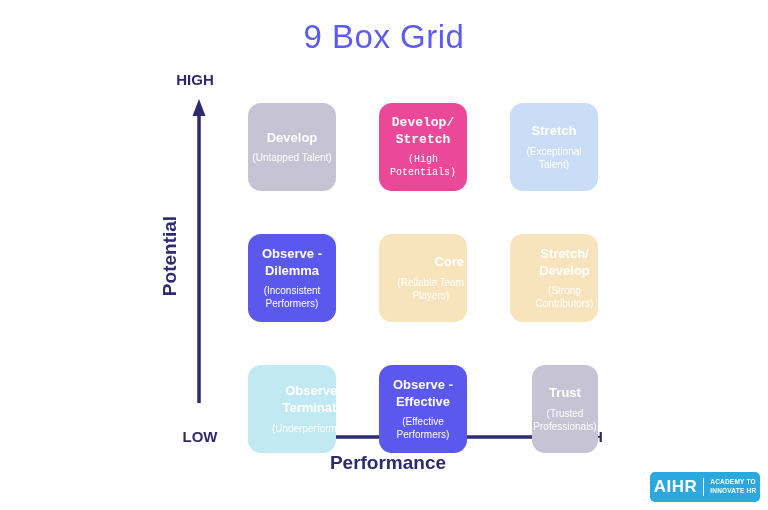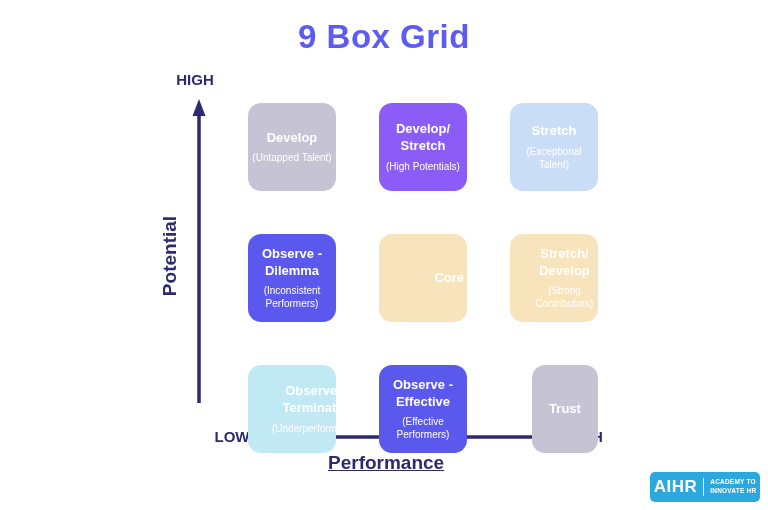--- a/index.html
+++ b/index.html
@@ -6,38 +6,38 @@
     --title-color:#5C5CF2;
     --axis-color:#2D2A70;
     --logo-bg:#2BA9DE;
   }
   *{margin:0;padding:0;box-sizing:border-box;}
   html,body{width:768px;height:510px;background:#ffffff;overflow:hidden;}
   body{font-family:"Liberation Sans", sans-serif;position:relative;}
 
   .page-title{
     position:absolute;top:18px;left:0;width:768px;
-    text-align:center;font-size:33px;font-weight:700;
+    text-align:center;font-size:33px;font-weight:400;
     color:var(--title-color);letter-spacing:0.5px;
   }
 
   
   .axes-svg{position:absolute;left:0;top:0;width:768px;height:510px;pointer-events:none;}
   .axis-line{stroke:var(--axis-color);stroke-width:3.5;fill:none;}
   .axis-head{fill:var(--axis-color);}
 
   .axis-text{position:absolute;color:var(--axis-color);font-weight:800;}
   .y-high{left:169px;top:71px;width:52px;text-align:center;font-size:15px;}
-  .x-low{left:178px;top:428px;width:44px;text-align:center;font-size:15px;margin-left:32px;}
+  .x-low{left:178px;top:428px;width:44px;text-align:center;font-size:15px;}
   .x-high{left:560px;top:428px;width:48px;text-align:center;font-size:15px;}
   .y-axis-title{
     left:110px;top:245px;width:120px;text-align:center;font-size:19px;
     transform:rotate(-90deg);transform-origin:center center;
   }
-  .x-axis-title{left:328px;top:452px;width:120px;text-align:left;font-size:19px;text-decoration:underline;}
+  .x-axis-title{left:328px;top:452px;width:120px;text-align:center;font-size:19px;}
 
   
   .grid{
     position:absolute;left:248px;top:103px;
     display:grid;
     grid-template-columns:repeat(3,88px);
     grid-template-rows:repeat(3,88px);
     column-gap:19px;row-gap:15px;gap:43px;
   }
   .cell{
@@ -80,58 +80,62 @@
 <div class="axis-text y-axis-title">Potential</div>
 <div class="axis-text x-low">LOW</div>
 <div class="axis-text x-high">HIGH</div>
 <div class="axis-text x-axis-title">Performance</div>
 
 <div class="grid">
   <div class="cell" style="background: rgb(198, 195, 212);">
     <div class="cell-label">Develop</div>
     <div class="cell-sub">(Untapped Talent)</div>
   </div>
-  <div class="cell" style="background: #8b5cf6;">
+  <div class="cell" style="background: #ec4899; font-family: Liberation Mono, monospace;">
     <div class="cell-label">Develop/
 Stretch</div>
     <div class="cell-sub">(High Potentials)</div>
   </div>
   <div class="cell" style="background: rgb(202, 221, 247);">
     <div class="cell-label">Stretch</div>
     <div class="cell-sub">(Exceptional
 Talent)</div>
   </div>
   <div class="cell" style="background: rgb(91, 88, 238);">
     <div class="cell-label">Observe -
 Dilemma</div>
     <div class="cell-sub">(Inconsistent
 Performers)</div>
   </div>
   <div class="cell" style="background: rgb(248, 228, 188); align-items: flex-end;">
     <div class="cell-label">Core</div>
+    <div class="cell-sub">(Reliable Team
+Players)</div>
   </div>
   <div class="cell" style="background: rgb(248, 228, 188); padding-left: 24px;">
     <div class="cell-label">Stretch/
 Develop</div>
     <div class="cell-sub">(Strong
 Contributors)</div>
   </div>
   <div class="cell" style="background: rgb(192, 233, 244); padding-left: 45px;">
     <div class="cell-label">Observe/
 Terminate</div>
     <div class="cell-sub">(Underperformers)</div>
   </div>
   <div class="cell" style="background: rgb(91, 88, 238);">
     <div class="cell-label">Observe -
 Effective</div>
     <div class="cell-sub">(Effective
 Performers)</div>
   </div>
   <div class="cell" style="background: rgb(198, 195, 212); margin-left: 22px;">
     <div class="cell-label">Trust</div>
+    <div class="cell-sub">(Trusted
+Professionals)</div>
   </div>
 </div>
 
 <div class="logo">
   <span class="logo-brand">AIHR</span>
   <span class="logo-divider"></span>
   <span class="logo-tagline">ACADEMY TO
 INNOVATE HR</span>
 </div>
 

